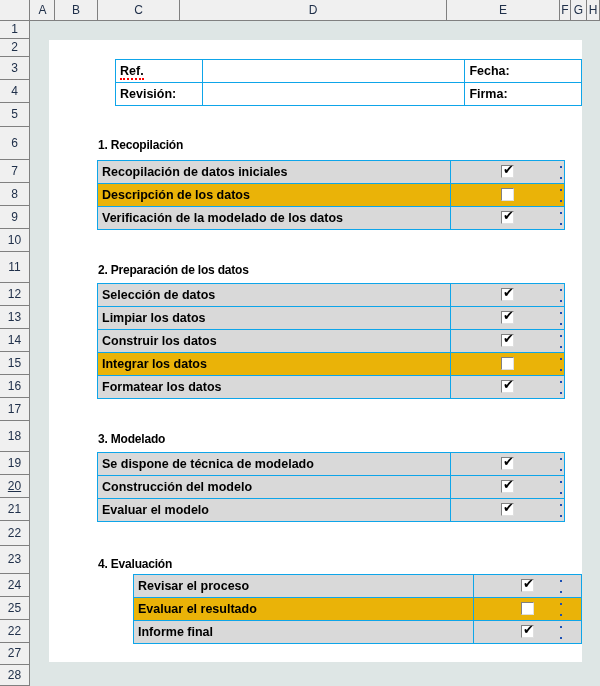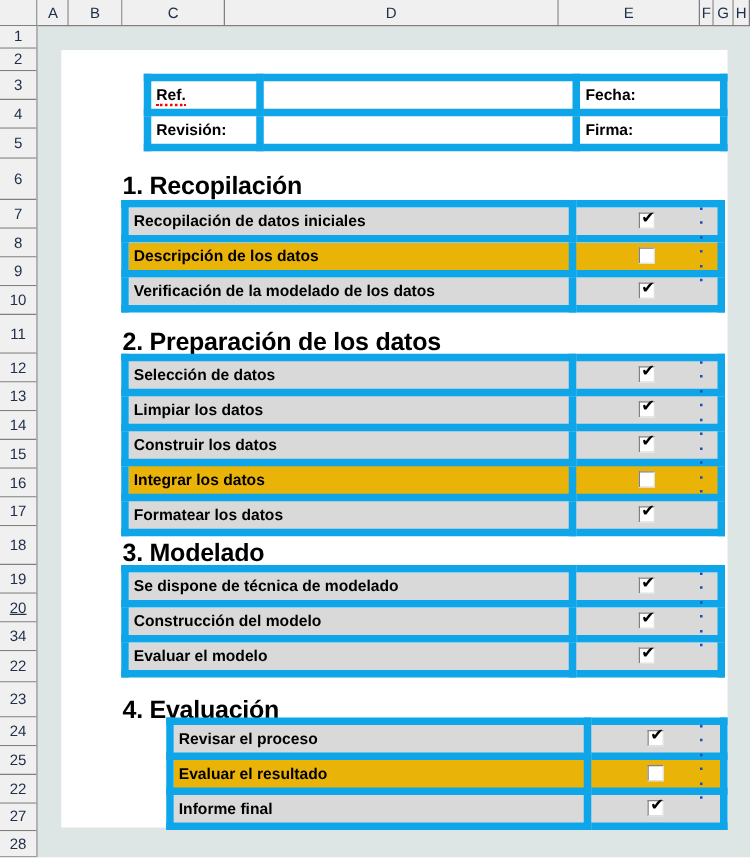--- a/index.html
+++ b/index.html
@@ -90,21 +90,21 @@
     background: #ffffff;
   }
 
   
   .doc-table {
     position: absolute;
     border-collapse: collapse;
     table-layout: fixed;
   }
   .doc-table td {
-    border: 6px solid #0ea5e9;
+    border: 1px solid #0ea5e9;
     padding: 0 0 0 4px;
     font-size: 12.5px;
     color: #000000;
     vertical-align: middle;
     background: #ffffff;
     white-space: nowrap;
     overflow: hidden;
   }
   .doc-table td.blank {
     padding: 0;
@@ -115,21 +115,21 @@
   #info-table td { height: 22px; }
   .cell-label { font-weight: bold; }
   .misspelled {
     border-bottom: 2px dotted #ff0000;
     padding-bottom: 0px;
   }
 
   
   .section-title {
     position: absolute;
-    font-size: 20px;
+    font-size: 12px;
     font-weight: bold;
     color: #000000;
     letter-spacing: -0.2px;
     white-space: nowrap;
   }
 
   
   .check-table td.task {
     width: 348px;
     height: 22px;
@@ -208,21 +208,21 @@
       <div class="row-head" style="top: 231px; height: 31px; line-height: 30px;">11</div>
       <div class="row-head" style="top: 262px; height: 23px; line-height: 22px;">12</div>
       <div class="row-head" style="top: 285px; height: 23px; line-height: 22px;">13</div>
       <div class="row-head" style="top: 308px; height: 23px; line-height: 22px;">14</div>
       <div class="row-head" style="top: 331px; height: 23px; line-height: 22px;">15</div>
       <div class="row-head" style="top: 354px; height: 23px; line-height: 22px;">16</div>
       <div class="row-head" style="top: 377px; height: 23px; line-height: 22px;">17</div>
       <div class="row-head" style="top: 400px; height: 31px; line-height: 30px;">18</div>
       <div class="row-head" style="top: 431px; height: 23px; line-height: 22px;">19</div>
       <div class="row-head" style="top: 454px; height: 23px; line-height: 22px; text-decoration: underline;">20</div>
-      <div class="row-head" style="top: 477px; height: 23px; line-height: 22px;">34</div>
+      <div class="row-head" style="top: 477px; height: 23px; line-height: 22px;">21</div>
       <div class="row-head" style="top: 500px; height: 25px; line-height: 24px;">22</div>
       <div class="row-head" style="top: 525px; height: 28px; line-height: 27px;">23</div>
       <div class="row-head" style="top: 553px; height: 23px; line-height: 22px;">24</div>
       <div class="row-head" style="top: 576px; height: 23px; line-height: 22px;">25</div>
       <div class="row-head" style="top: 599px; height: 23px; line-height: 22px;">22</div>
       <div class="row-head" style="top: 622px; height: 22px; line-height: 21px;">27</div>
       <div class="row-head" style="top: 644px; height: 21px; line-height: 20px;">28</div>
     </div>
 
   <div class="grid-area">

